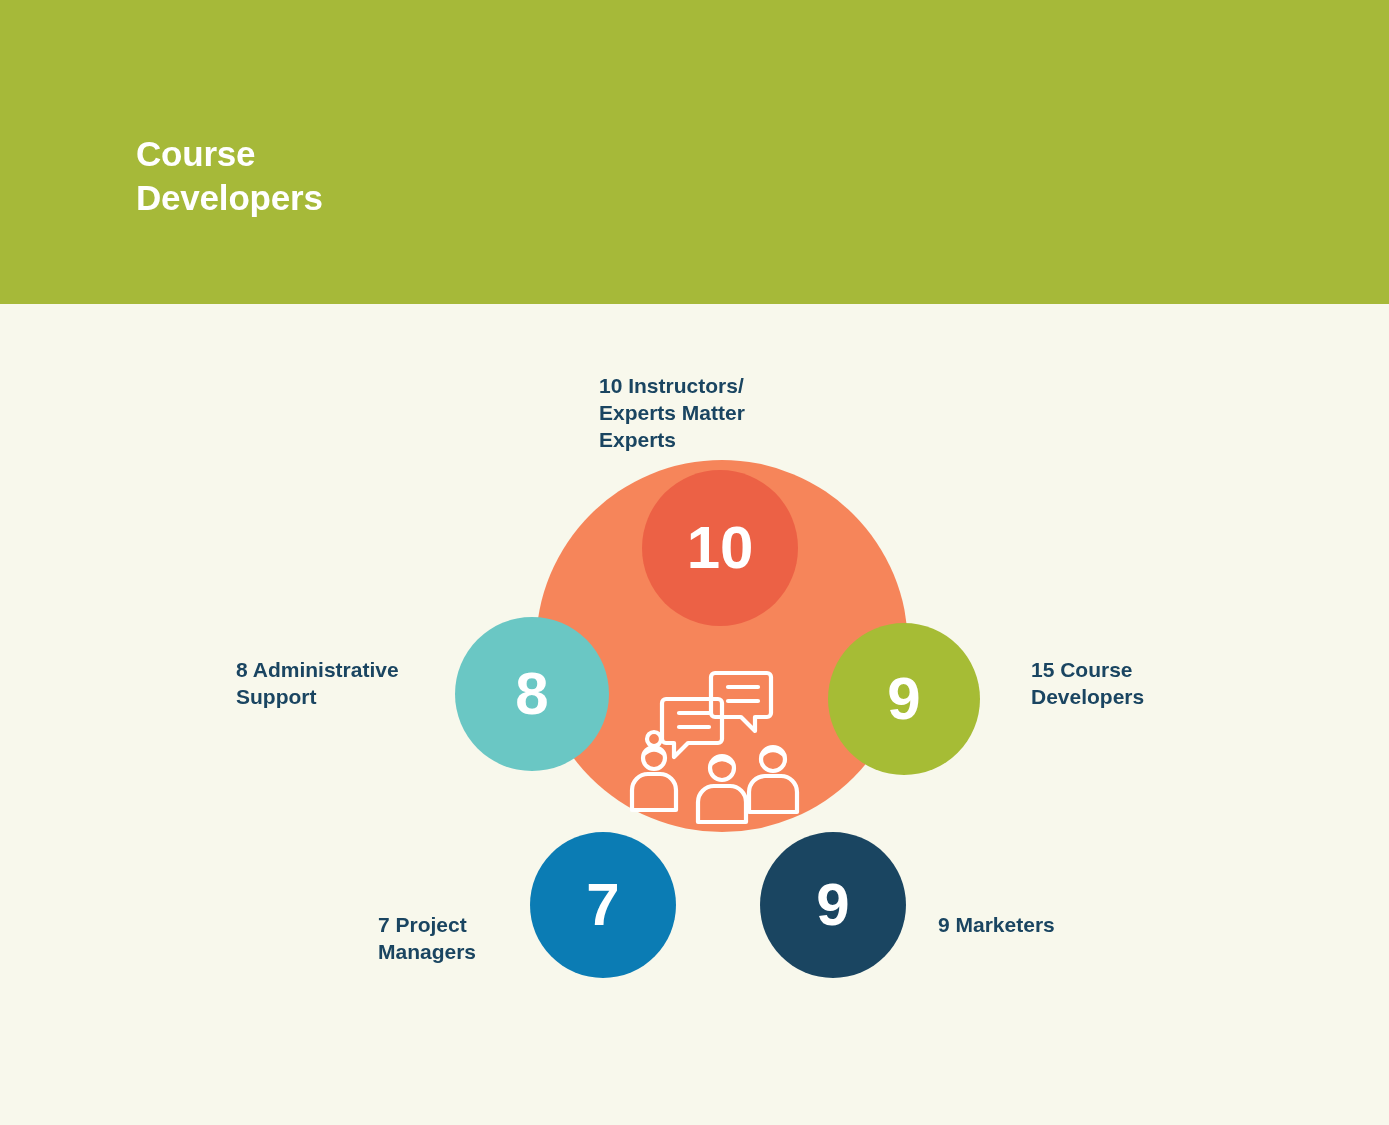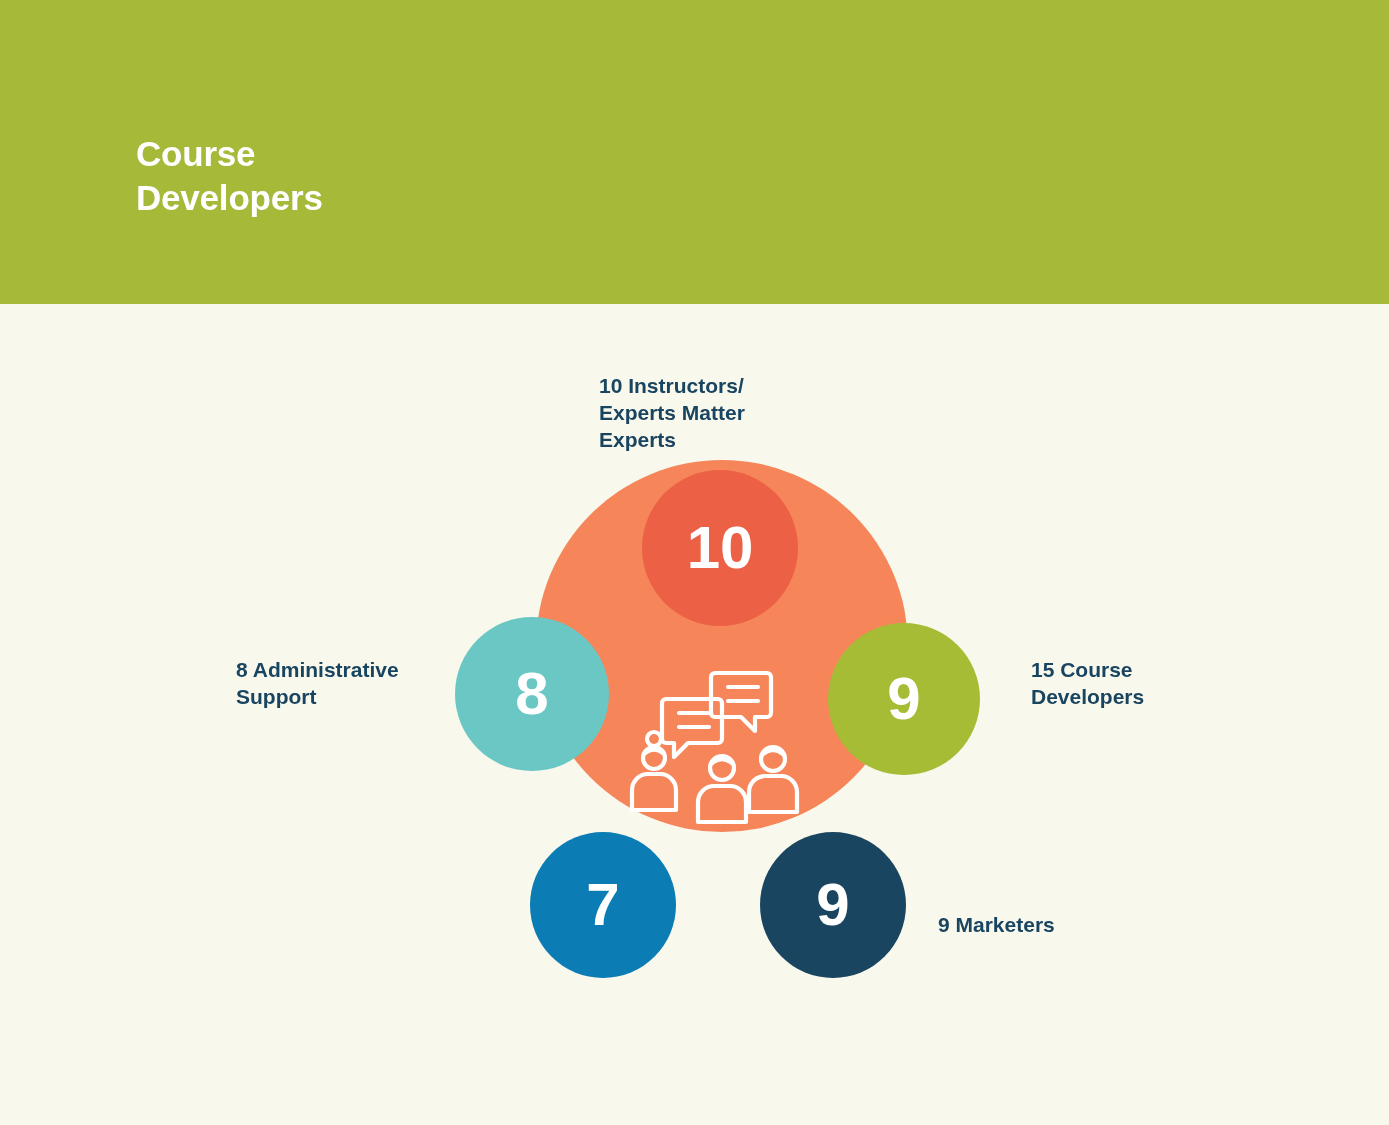--- a/index.html
+++ b/index.html
@@ -221,18 +221,22 @@
   <div class="label label-left">
     <span class="l-line">8 Administrative</span>
     <span class="l-line">Support</span>
   </div>
 
   <div class="label label-right">
     <span class="l-line">15 Course</span>
     <span class="l-line">Developers</span>
   </div>
 
+  <div class="label label-bleft">
+    <span class="l-line">7 Project</span>
+    <span class="l-line">Managers</span>
+  </div>
 
   <div class="label label-bright">
     <span class="l-line">9 Marketers</span>
   </div>
 
 </div>
 
 </body></html>

